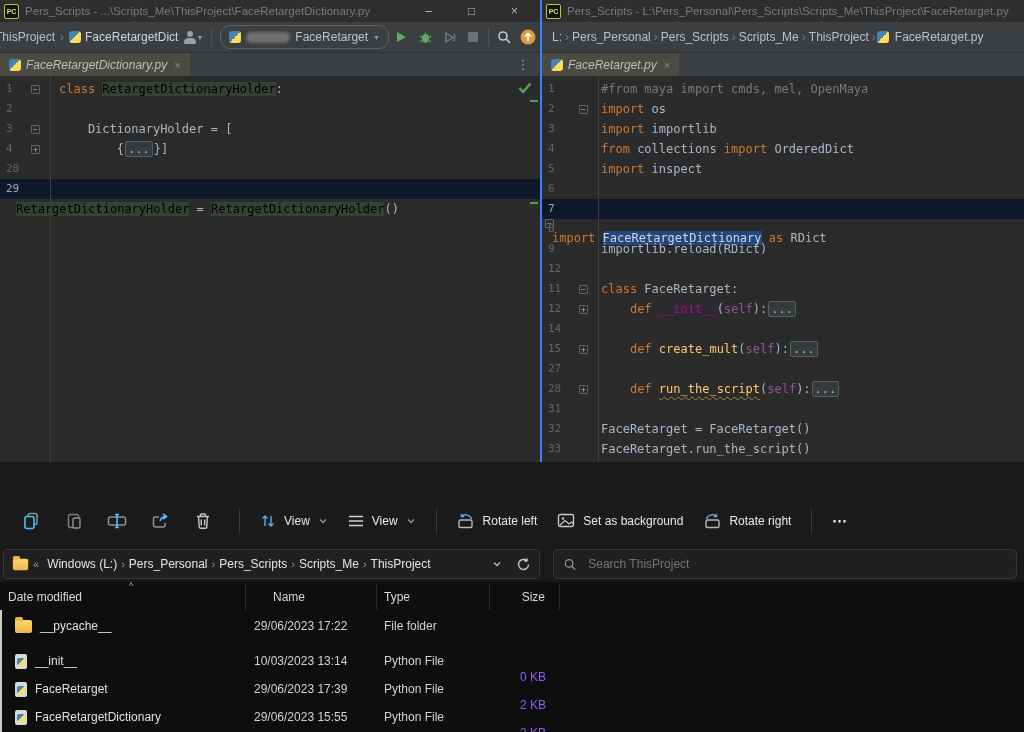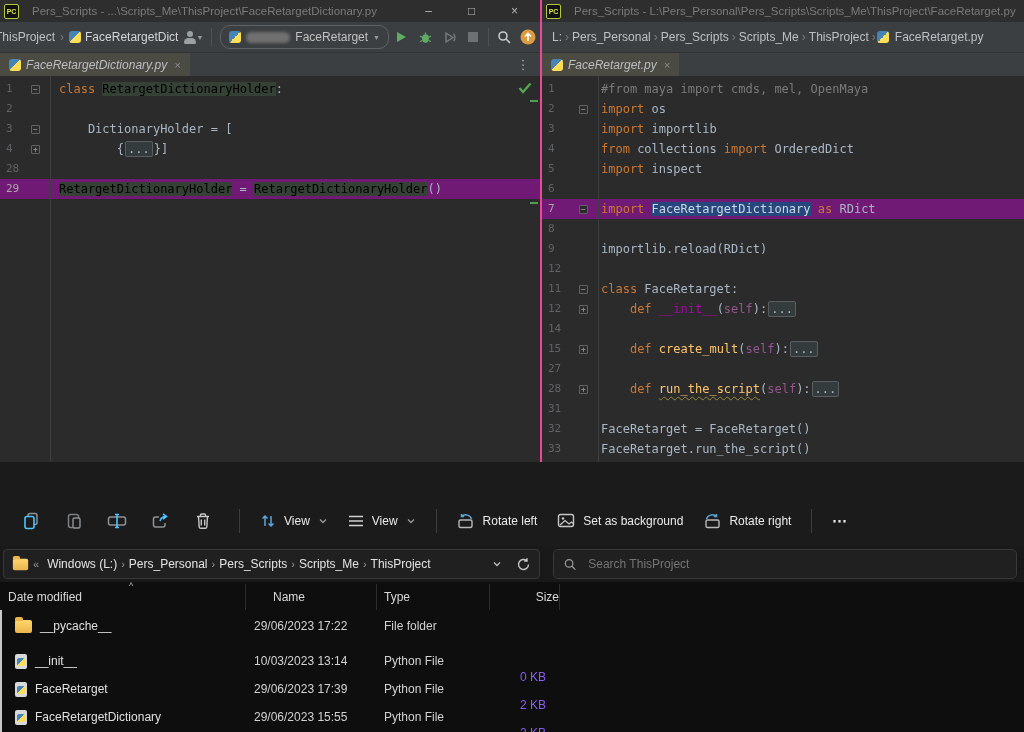--- a/index.html
+++ b/index.html
@@ -2,23 +2,23 @@
 <html><head>
 <meta charset="utf-8">
 <style>
   html,body{margin:0;padding:0;background:#000;}
   .canvas{position:relative;width:1024px;height:732px;background:#0e0e0e;overflow:hidden;
           font-family:"Liberation Sans",sans-serif;-webkit-font-smoothing:antialiased;}
 
   
   .pcwin{position:absolute;top:0;height:462px;background:#2b2b2b;}
   .win-left{left:0;width:540px;}
-  .win-right{left:540px;width:484px;border-left:2px solid #ec4899;box-sizing:border-box;}
-
-  .titlebar{height:22px;background:#2e2e2e;display:flex;align-items:center;padding:0 4px;gap:13px;}
+  .win-right{left:540px;width:484px;border-left:2px solid #3b82f6;box-sizing:border-box;}
+
+  .titlebar{height:22px;background:#2e2e2e;display:flex;align-items:center;padding:0 4px;gap:6px;}
   .pclogo{width:13px;height:13px;flex:none;background:#111;border:1px solid #b6c938;border-radius:2px;
           color:#d8e44d;font-size:7px;font-weight:bold;display:flex;align-items:center;justify-content:center;}
   .title-text{color:#7b7b7b;font-size:11.5px;white-space:nowrap;overflow:hidden;flex:1;}
   .winctls{display:flex;flex:none;gap:0;}
   .winctl{width:43px;text-align:center;color:#b7b7b7;font-size:12px;cursor:default;}
 
   .toolbar{height:30px;background:#3c3f41;border-bottom:1px solid #303233;display:flex;align-items:center;
            font-size:12px;color:#bdc1c5;overflow:hidden;}
   .bc-clip{display:flex;align-items:center;gap:4px;margin-left:-5px;white-space:nowrap;}
   .bc-sep{color:#787878;font-size:12px;padding:0 1px;}
@@ -37,21 +37,21 @@
   .tabbar{height:23px;background:#3c3f41;display:flex;align-items:stretch;font-size:12px;font-style:italic;}
   .tab{background:#4b4a43;display:flex;align-items:center;gap:5px;padding:0 9px;color:#bcbfc2;}
   .tabclose{color:#8b8b8b;font-size:11px;margin-left:2px;}
   .tabbar-more{margin-left:auto;color:#9da1a4;font-size:13px;letter-spacing:1px;padding:0 10px;
                display:flex;align-items:center;transform:rotate(90deg);}
 
   
   .editor{position:relative;height:387px;background:#2b2b2b;font-family:"DejaVu Sans Mono","Liberation Mono",monospace;
           font-size:12px;padding-top:3px;box-sizing:border-box;overflow:hidden;}
   .eline{display:flex;height:20px;line-height:20px;white-space:pre;}
-  .caretline{background:#701a75;}
+  .caretline{background:#0f172a;flex-direction:column;}
   .lnum{flex:none;color:#606366;font-size:11px;padding-left:6px;}
   .ed-left .lnum{width:22px;}
   .ed-right .lnum{width:28px;}
   .lnum-active{color:#a8a8a8;}
   .fmark{flex:none;width:15px;display:flex;align-items:center;justify-content:center;}
   .fbox{width:9px;height:9px;border:1px solid #606366;border-radius:1px;color:#9da0a3;font-size:8px;
         line-height:7px;text-align:center;background:#2b2b2b;box-sizing:border-box;}
   .gsep{position:absolute;top:0;bottom:0;width:1px;background:#3d3f41;}
   .ed-left .ltext{padding-left:16px;}
   .ed-right .ltext{padding-left:10px;}
@@ -87,21 +87,21 @@
   .searchbox input{background:transparent;border:none;outline:none;color:#9b9b9b;font-size:12px;
                    font-family:"Liberation Sans",sans-serif;width:100%;}
   .list-topline{position:absolute;left:0;top:122px;width:1024px;height:2px;background:#c9c9c9;}
   .list-leftline{position:absolute;left:0;top:122px;width:2px;height:148px;background:#c9c9c9;}
   .listhead{position:relative;height:26px;margin-top:2px;display:grid;grid-template-columns:246px 131px 113px 70px 1fr;
             align-items:center;font-size:12px;color:#d8d8d8;background:#0e0e0e;}
   .hcell{height:100%;display:flex;align-items:center;border-right:1px solid #2c2c2c;box-sizing:border-box;}
   .hc-name{padding-left:27px;}
   .hc-date{padding-left:8px;}
   .hc-type{padding-left:7px;}
-  .hc-size{justify-content:flex-end;}
+  .hc-size{justify-content:flex-end;padding-right:14px;}
   .sortcaret{position:absolute;left:129px;top:-3px;color:#b8b8b8;font-size:9px;}
   .filerows{font-size:12px;color:#e0e0e0;}
   .frow{display:grid;grid-template-columns:246px 131px 113px 70px 1fr;height:28px;align-items:center;}
   .fc-name{display:flex;align-items:center;gap:8px;padding-left:15px;white-space:nowrap;}
   .fc-date{padding-left:8px;color:#d2d2d2;}
   .fc-type{padding-left:7px;color:#d2d2d2;}
   .fc-size{text-align:right;padding-right:14px;color:#8b5cf6;margin-top:32px;}
 
   .ficon-folder{width:17px;height:13px;background:linear-gradient(#ffd76e,#eab54c);border-radius:2px;position:relative;flex:none;}
   .ficon-folder::before{content:"";position:absolute;left:0;top:-3px;width:8px;height:4px;background:#eab54c;border-radius:2px 2px 0 0;}

